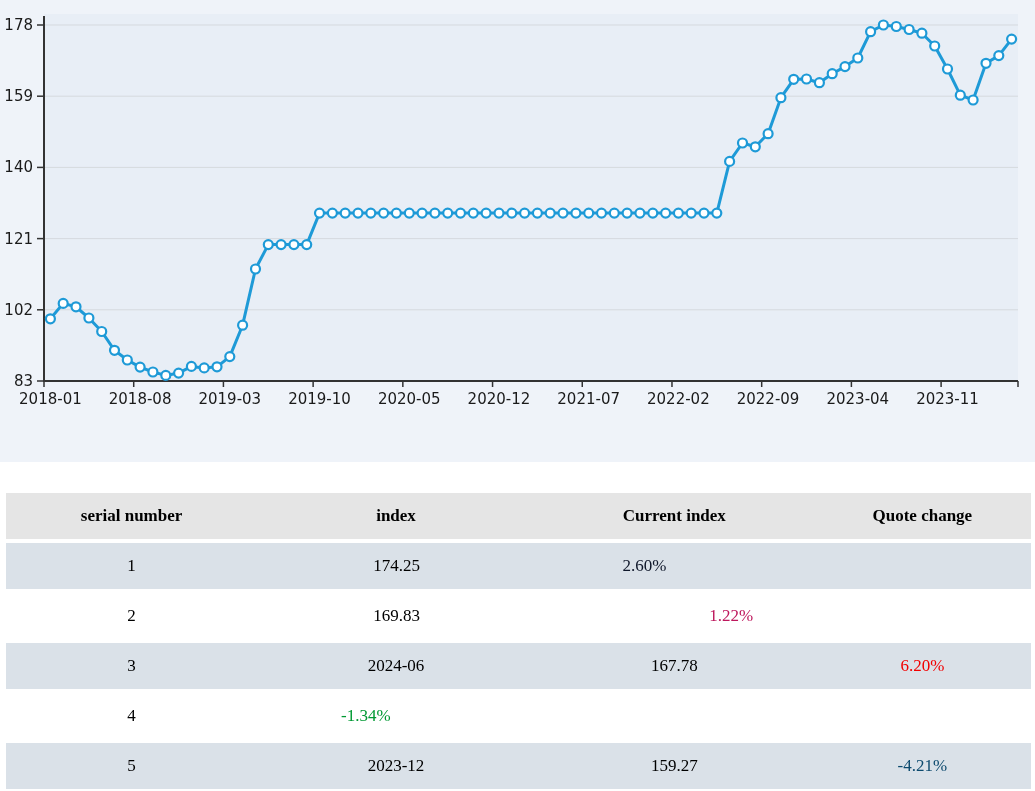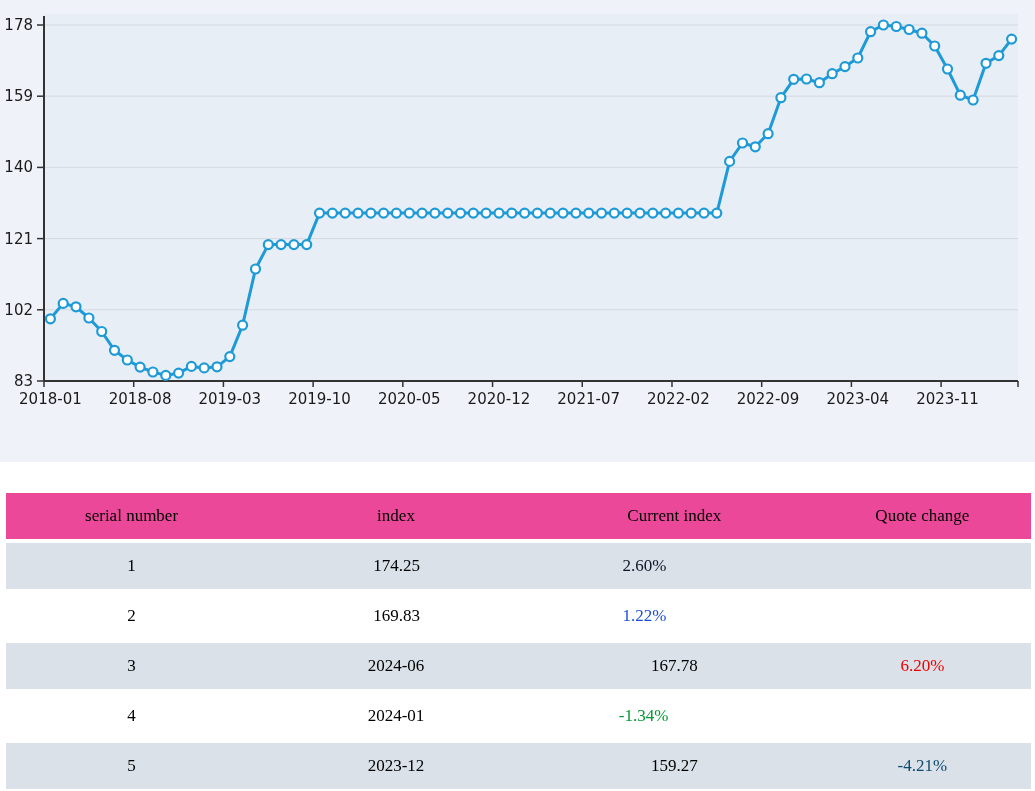--- a/index.html
+++ b/index.html
@@ -13,21 +13,22 @@
     width: 1035px; height: 462px;
     background: #eff3f9;
     position: relative;
   }
   .chart-card svg { display: block; }
   .table-wrap {
     margin: 31px 4px 0 6px;
   }
   .thead {
     display: flex; height: 46px;
-    background: #ec4899;
+    background: #e5e5e5;
+    font-weight: bold;
   }
   .trow {
     display: flex; height: 46px;
     margin-top: 4px;
   }
   .trow.odd  { background: #dae1e8; }
   .trow.even { background: #ffffff; }
   .cell {
     text-align: center;
     line-height: 46px;
@@ -188,31 +189,30 @@
   </div>
 
   <div class="trow odd">
     <div class="cell c1">1</div>
     <div class="cell c3">174.25</div>
     <div class="cell c4" style="color: #0f172a;">2.60%</div>
   </div>
   <div class="trow even">
     <div class="cell c1">2</div>
     <div class="cell c3">169.83</div>
-    <div class="cell c4" style="color: #1d4ed8;">1.22%</div>
+    <div class="cell c4" style="color: #be185d; text-align: right;">1.22%</div>
   </div>
   <div class="trow odd">
     <div class="cell c1">3</div>
     <div class="cell c2">2024-06</div>
     <div class="cell c3">167.78</div>
     <div class="cell c4" style="color: rgb(242, 0, 0);">6.20%</div>
   </div>
   <div class="trow even">
     <div class="cell c1">4</div>
-    <div class="cell c2">2024-01</div>
     <div class="cell c4" style="color: rgb(0, 153, 51);">-1.34%</div>
   </div>
   <div class="trow odd">
     <div class="cell c1">5</div>
     <div class="cell c2">2023-12</div>
     <div class="cell c3">159.27</div>
     <div class="cell c4" style="color: #0c4a6e;">-4.21%</div>
   </div>
 </div>
 

